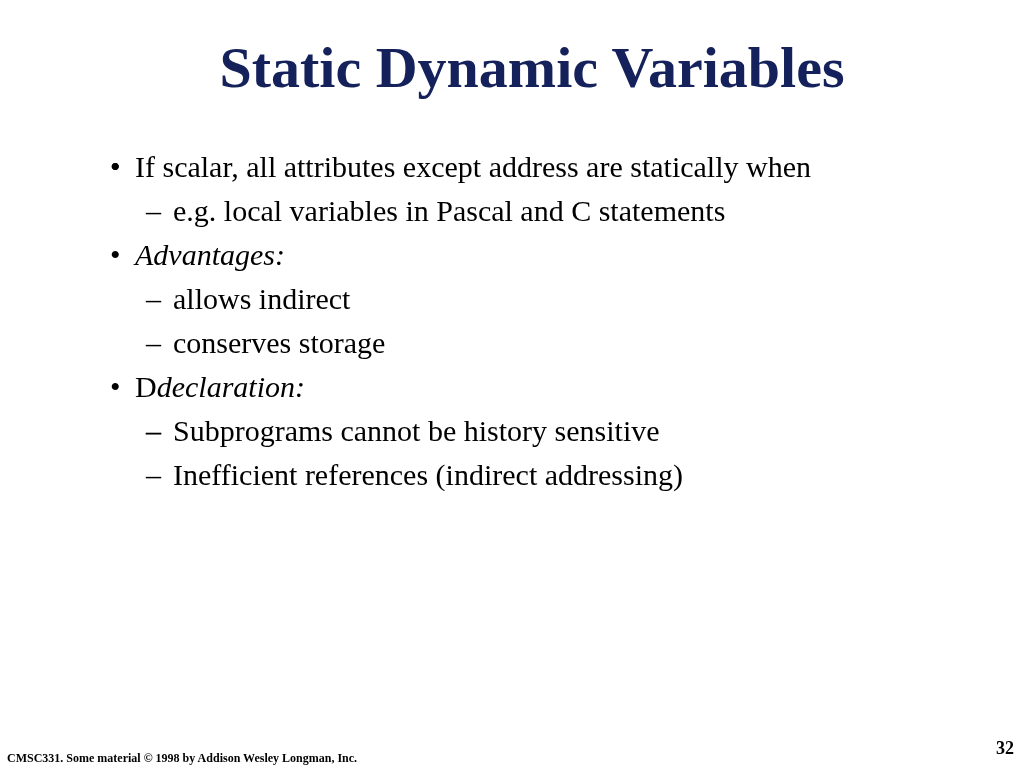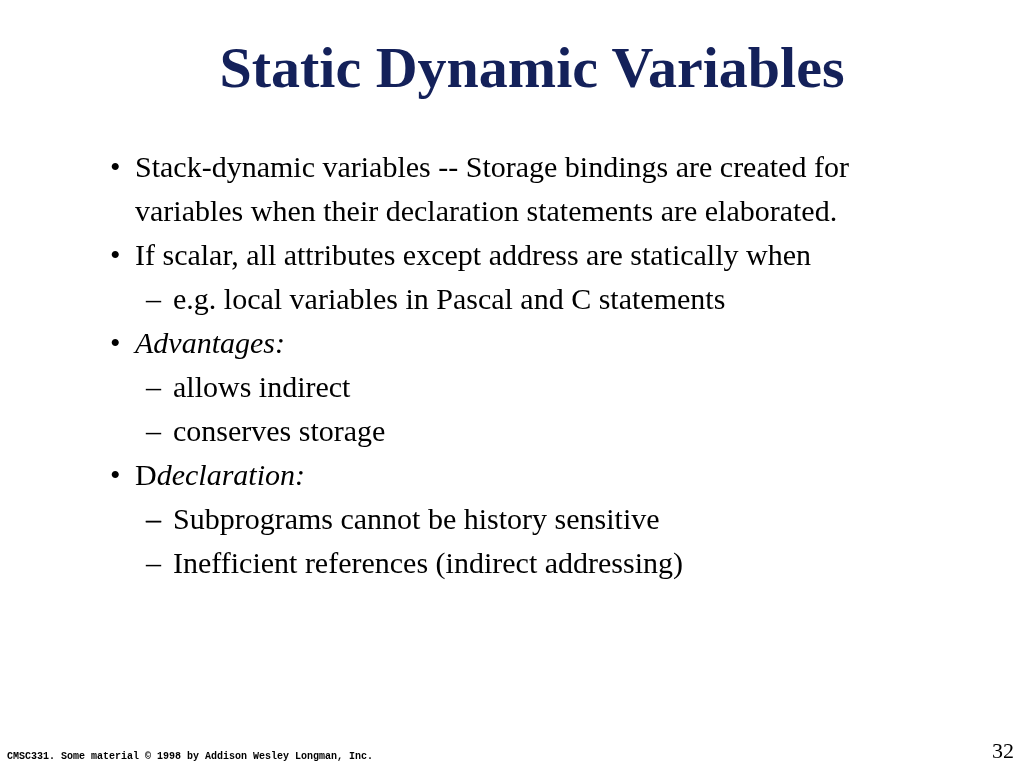--- a/index.html
+++ b/index.html
@@ -13,36 +13,35 @@
     letter-spacing: 0px;
   }
   .body-list { position: absolute; left: 108px; top: 145px; width: 880px; }
   .item { position: relative; font-size: 30px; line-height: 44px; }
   .lvl1 { padding-left: 27px; }
   .lvl1 .marker { position: absolute; left: 2px; top: 0; }
   .lvl2 { padding-left: 65px; }
   .lvl2 .marker { position: absolute; left: 38px; top: 0; }
   .ital { font-style: italic; margin-top: 20px; }
   .footer {
-    position: absolute; left: 7px; top: 751px; font-size: 10px; font-weight: bold;
-    font-family: Liberation Mono, monospace;
+    position: absolute; left: 7px; top: 751px; font-size: 12px; font-weight: bold;
+    font-family: Liberation Serif, serif;
   }
   .pagenum {
-    position: absolute; right: 10px; top: 738px; font-size: 22px; font-weight: normal; margin-left: 7px;
+    position: absolute; right: 10px; top: 738px; font-size: 18px; font-weight: bold; margin-left: 7px;
   }
 </style>
 </head>
 <body>
 
 <div class="title">Static Dynamic Variables</div>
 
 <div class="body-list">
   <div class="item lvl1" style="width:820px;">
     <span class="marker">•</span>
-    <span>Stack-dynamic variables -- Storage bindings are created for variables when their declaration statements are elaborated.</span>
   </div>
   <div class="item lvl1" style="width:760px;">
     <span class="marker">•</span>
     <span>If scalar, all attributes except address are statically when</span>
   </div>
   <div class="item lvl2">
     <span class="marker">–</span>
     <span>e.g. local variables in Pascal and C statements</span>
   </div>
   <div class="item lvl1">

